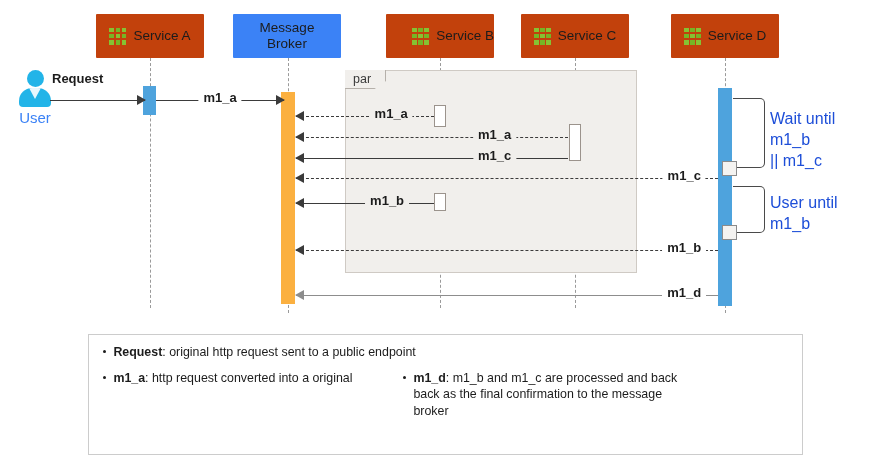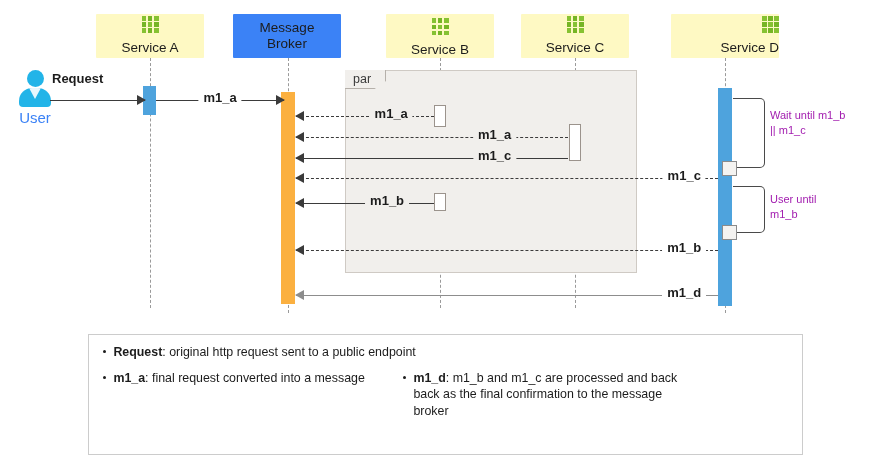--- a/index.html
+++ b/index.html
@@ -22,21 +22,21 @@
     display: flex;
     align-items: center;
     justify-content: center;
     gap: 7px;
     border-radius: 1px;
     font-size: 13.5px;
     color: #1c1c1c;
     line-height: 1.15;
     text-align: center;
   }
-  .participant.blue { background: #fef9c3; flex-direction: column; }
+  .participant.blue { background: #c2410c; }
   .participant.orange { background: #3b82f6; }
   .p-label { white-space: pre-line; }
 
   .grid-icon {
     width: 17px; height: 17px;
     flex: 0 0 auto;
     display: grid;
     grid-template-columns: repeat(3, 1fr);
     grid-template-rows: repeat(3, 1fr);
     gap: 1.3px;
@@ -150,22 +150,22 @@
   }
   .selfloop .sl-head {
     position: absolute;
     width: 0; height: 0;
     border-top: 5.5px solid transparent;
     border-bottom: 5.5px solid transparent;
     border-right: 9px solid #4a4a4a;
   }
   .sl-note {
     position: absolute;
-    font-size: 11px;
-    color: #a21caf;
+    font-size: 16px;
+    color: #1d4ed8;
     line-height: 1.32;
     white-space: pre-line;
   }
   .sl-stub {
     position: absolute;
     width: 15px; height: 15px;
     box-sizing: border-box;
     background: #f4f3f1;
     border: 1.3px solid #8b8b8b;
   }
@@ -253,21 +253,21 @@
         <i></i>
         <i></i>
         <i></i>
         <i></i>
         <i></i>
         <i></i>
       </span>
     <span class="p-label">Service C</span>
   </div>
 
-  <div class="participant blue" style="left:671px; top:14px; width:108px; height:44px;align-items:flex-end;">
+  <div class="participant blue" style="left:671px; top:14px; width:108px; height:44px;">
     <span class="grid-icon">
         <i></i>
         <i></i>
         <i></i>
         <i></i>
         <i></i>
         <i></i>
         <i></i>
         <i></i>
         <i></i>
@@ -376,21 +376,21 @@
 
     <div class="li" style="margin-bottom:9px;">
       <span class="dot"></span>
       <span class="txt"><b>Request</b><span>: original http request sent to a public endpoint</span></span>
     </div>
 
     <div class="legend-row">
       <div class="legend-col" style="width:300px;">
         <div class="li">
           <span class="dot"></span>
-          <span class="txt"><b>m1_a</b><span>: final request converted into a message</span></span>
+          <span class="txt"><b>m1_a</b><span>: http request converted into a original</span></span>
         </div>
       </div>
       <div class="legend-col" style="width:285px;">
         <div class="li">
           <span class="dot"></span>
           <span class="txt"><b>m1_d</b><span>: m1_b and m1_c are processed and back back as the final confirmation to the message broker</span></span>
         </div>
       </div>
     </div>
 

